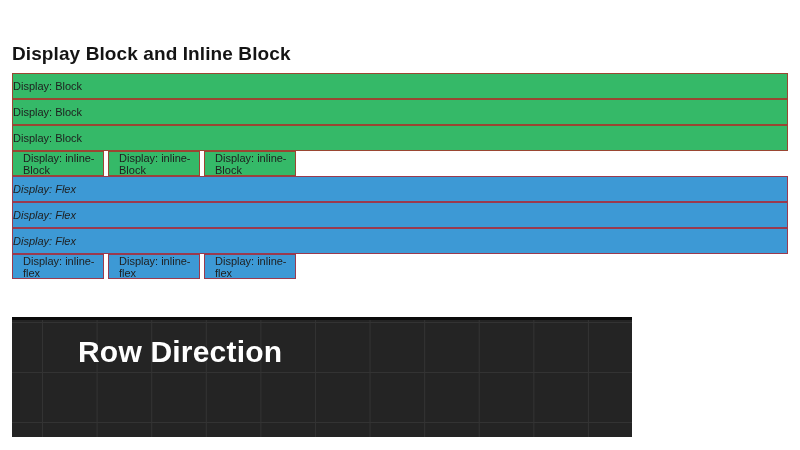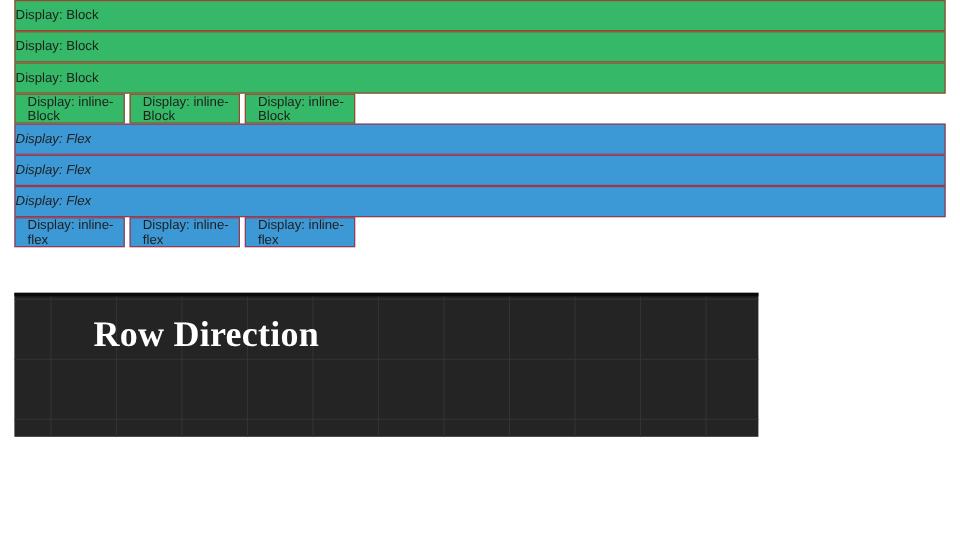--- a/index.html
+++ b/index.html
@@ -58,28 +58,28 @@
       linear-gradient(180deg, var(--panel_grid) 0 1px, transparent 1px);
     background-size: 54.6px 100%, 100% 50px;
     background-position: 30px 0, 0 2px;
   }
   .row-direction-title {
     color: var(--panel_text);
     font-weight: 700;
     font-size: 30px;
     letter-spacing: 0.2px;
     padding: 15px 0 0 66px;
-    font-family: Liberation Serif, serif;
   }
 </style>
 </head>
 <body>
 
 <div class="content">
 
+  <h2 class="section-heading first">Display Block and Inline Block</h2>
 
   <div>
     <div class="demo-row green-row">
       <span>Display: Block</span>
     </div>
     <div class="demo-row green-row">
       <span>Display: Block</span>
     </div>
     <div class="demo-row green-row">
       <span>Display: Block</span>

